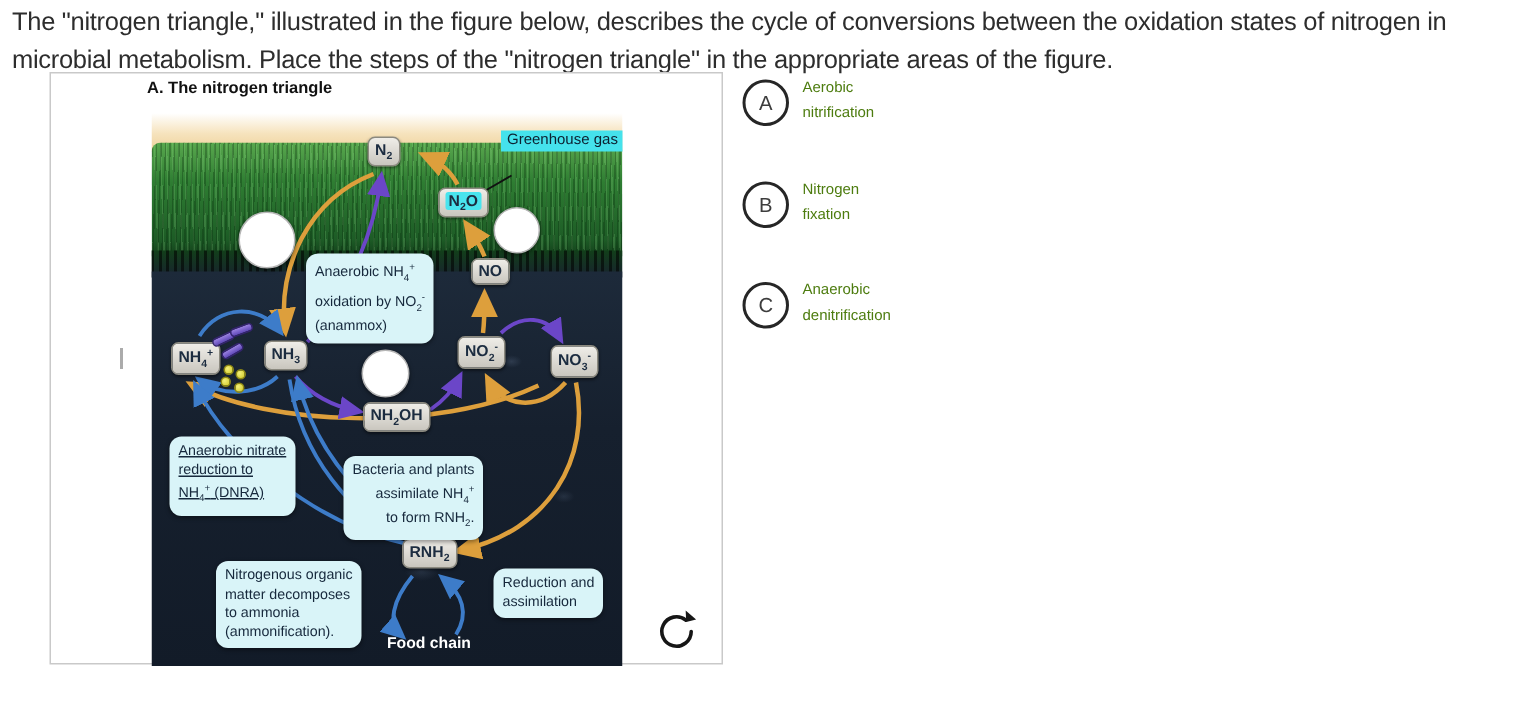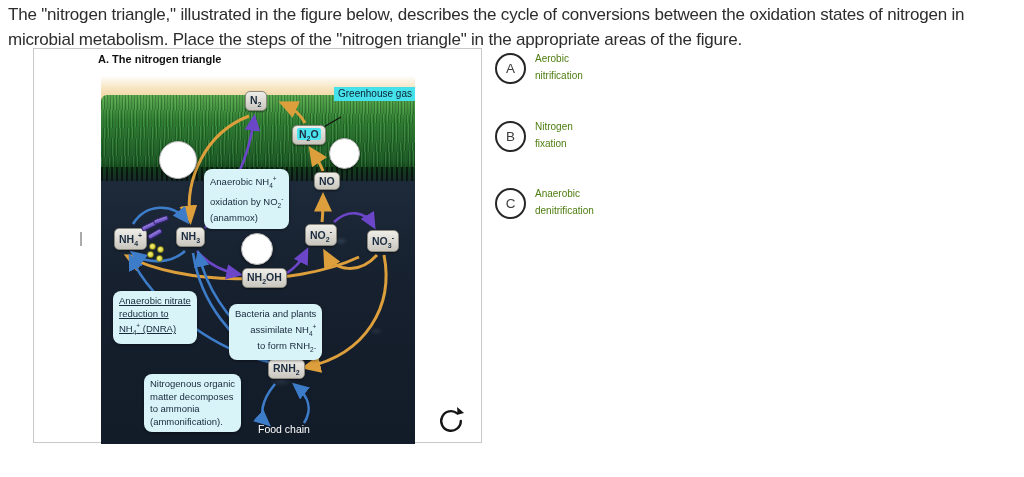--- a/index.html
+++ b/index.html
@@ -49,21 +49,21 @@
                  border-radius:50%; box-shadow:0 1px 3px rgba(0,0,0,.5); }
 
   .note { position:absolute; z-index:5; background:#d9f4f8; border-radius:8px;
           color:#16283c; font-size:9.5px; line-height:12.5px; padding:4px 6px;
           box-shadow:0 1px 3px rgba(0,0,0,.4); white-space:nowrap; }
   .note sub, .note sup { font-size:6.5px; }
 
   .gas-label { position:absolute; z-index:6; left:233px; top:16px; background:#45e2ec;
                color:#0c2030; font-size:10px; padding:1px 4px 2px; white-space:nowrap;text-align:center; }
   .foodchain { position:absolute; z-index:5; left:157px; top:352px; color:#ffffff;
-               font-weight:normal; font-size:10.5px; white-space:nowrap; }
+               font-weight:bold; font-size:10.5px; white-space:nowrap; }
 
   .bact { position:absolute; z-index:4; }
   .rod  { position:absolute; width:16px; height:6px; border-radius:3px;
           background:linear-gradient(#9b82e2,#5f48b8); border:1px solid #34246e; }
   .cocc { position:absolute; width:7px; height:7px; border-radius:50%;
           background:radial-gradient(circle at 35% 35%, #f3ef7a, #cfc825); border:1px solid #8d8715; }
 
   .reset-btn { position:absolute; left:400px; top:356px; width:34px; height:34px;
                background:none; border:none; cursor:pointer; }
 
@@ -143,20 +143,21 @@
     <div class="node" style="left:167px; top:288px;">RNH<sub>2</sub></div>
 
     <div class="drop-circle" style="left:58px;  top:70px;  width:38px; height:38px;"></div>
     <div class="drop-circle" style="left:228px; top:67px;  width:31px; height:31px;"></div>
     <div class="drop-circle" style="left:140px; top:162px; width:32px; height:32px;"></div>
 
     <div class="note" style="left:103px; top:98px;">Anaerobic NH<sub>4</sub><sup>+</sup><br>oxidation by NO<sub>2</sub><sup>-</sup><br>(anammox)</div>
     <div class="note" style="left:12px;  top:220px;text-decoration:underline;">Anaerobic nitrate<br>reduction to<br>NH<sub>4</sub><sup>+</sup> (DNRA)</div>
     <div class="note" style="left:128px; top:233px;text-align:right;">Bacteria and plants<br>assimilate NH<sub>4</sub><sup>+</sup><br>to form RNH<sub>2</sub>.</div>
     <div class="note" style="left:43px;  top:290px;margin-top:13px;">Nitrogenous organic<br>matter decomposes<br>to ammonia<br>(ammonification).</div>
+    <div class="note" style="left:228px; top:308px;">Reduction and<br>assimilation</div>
 
     <div class="gas-label">Greenhouse gas</div>
     <div class="foodchain">Food chain</div>
 
     <div class="bact" style="left:38px; top:146px; width:40px; height:50px;">
       <div class="rod" style="left:2px;  top:6px;  transform:rotate(-25deg);"></div>
       <div class="rod" style="left:14px; top:0px;  transform:rotate(-20deg);"></div>
       <div class="rod" style="left:8px;  top:14px; transform:rotate(-30deg);"></div>
       <div class="cocc" style="left:10px; top:26px;"></div>
       <div class="cocc" style="left:18px; top:29px;"></div>

